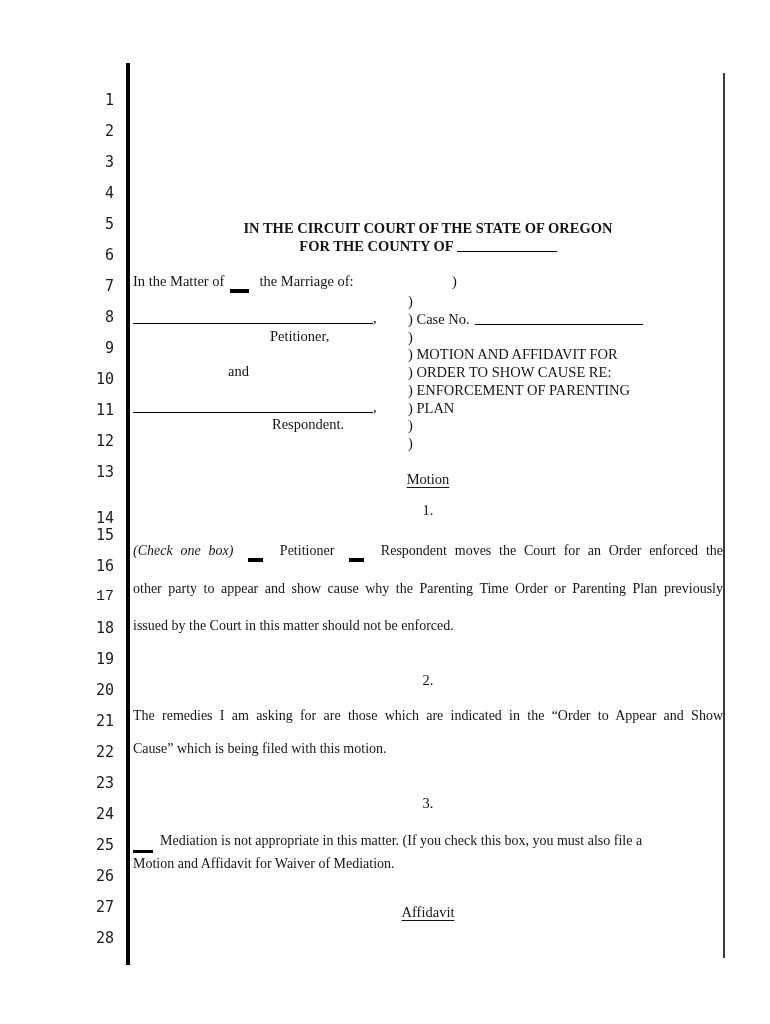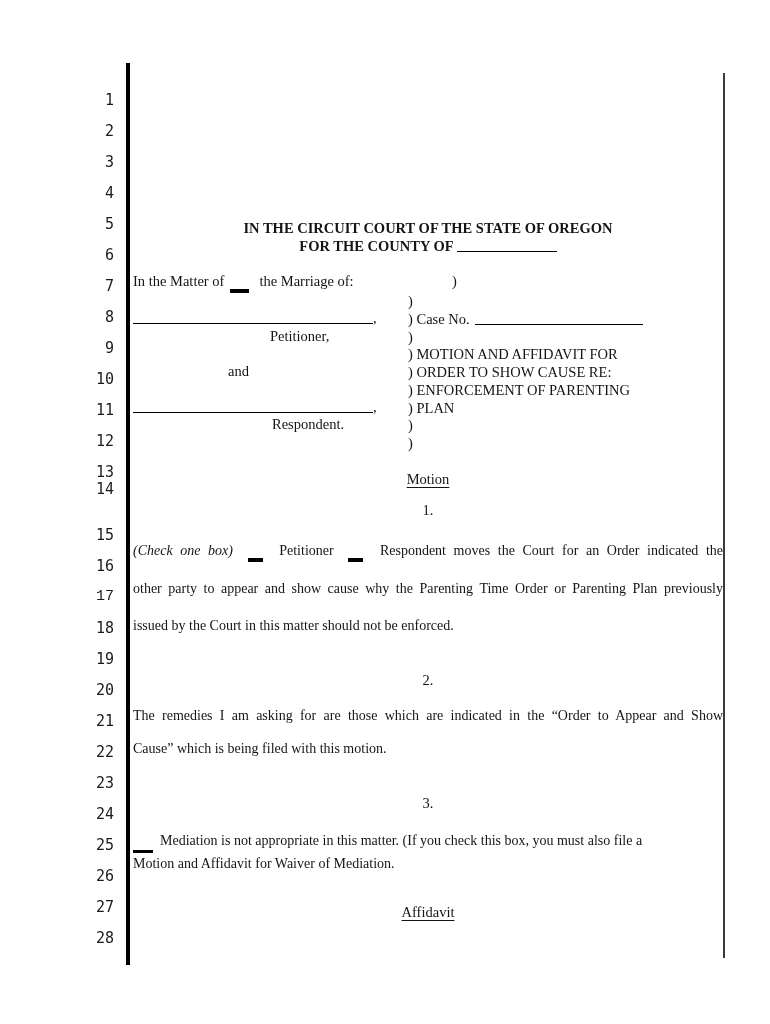--- a/index.html
+++ b/index.html
@@ -60,21 +60,21 @@
       <div class="lineno" style="top: 182.12px;">4</div>
       <div class="lineno" style="top: 213.16px;">5</div>
       <div class="lineno" style="top: 244.2px;">6</div>
       <div class="lineno" style="top: 275.24px;">7</div>
       <div class="lineno" style="top: 306.28px;">8</div>
       <div class="lineno" style="top: 337.32px;">9</div>
       <div class="lineno" style="top: 368.36px;">10</div>
       <div class="lineno" style="top: 399.4px;">11</div>
       <div class="lineno" style="top: 430.44px;">12</div>
       <div class="lineno" style="top: 461.48px;">13</div>
-      <div class="lineno" style="top: 478px; padding-left: 40px;">14</div>
+      <div class="lineno" style="top: 507px; padding-left: 40px;">14</div>
       <div class="lineno" style="top: 523.56px;">15</div>
       <div class="lineno" style="top: 554.6px;">16</div>
       <div class="lineno" style="top: 585.64px; font-family: Liberation Mono, monospace;">17</div>
       <div class="lineno" style="top: 616.68px;">18</div>
       <div class="lineno" style="top: 647.72px; padding-left: 28px;">19</div>
       <div class="lineno" style="top: 678.76px;">20</div>
       <div class="lineno" style="top: 709.8px;">21</div>
       <div class="lineno" style="top: 740.84px;">22</div>
       <div class="lineno" style="top: 771.88px;">23</div>
       <div class="lineno" style="top: 802.92px;">24</div>
@@ -117,21 +117,21 @@
         <div>) PLAN</div>
         <div>)</div>
         <div>)</div>
       </div>
     </div>
 
     <div class="abs center" style="top:471px;"><span class="ul">Motion</span></div>
 
     <div class="abs sec-num center" style="top:501px;">1.</div>
 
-    <div class="abs body-line just" style="top:541px;"><span class="it">(Check one box)</span> <span class="cb cb-p1"></span> <span>Petitioner</span> <span class="cb cb-p1"></span> <span>Respondent moves the Court for an Order indicated the</span></div>
+    <div class="abs body-line just" style="top:541px;"><span class="it">(Check one box)</span> <span class="cb cb-p1"></span> <span>Petitioner</span> <span class="cb cb-p1"></span> <span>Respondent moves the Court for an Order enforced the</span></div>
     <div class="abs body-line just" style="top:579px;">other party to appear and show cause why the Parenting Time Order or Parenting Plan previously</div>
     <div class="abs body-line" style="top:616px;">issued by the Court in this matter should not be enforced.</div>
 
     <div class="abs sec-num center" style="top:671px;">2.</div>
 
     <div class="abs body-line just" style="top:706px;">The remedies I am asking for are those which are indicated in the “Order to Appear and Show</div>
     <div class="abs body-line" style="top:739px;">Cause” which is being filed with this motion.</div>
 
     <div class="abs sec-num center" style="top:794px;">3.</div>
 

